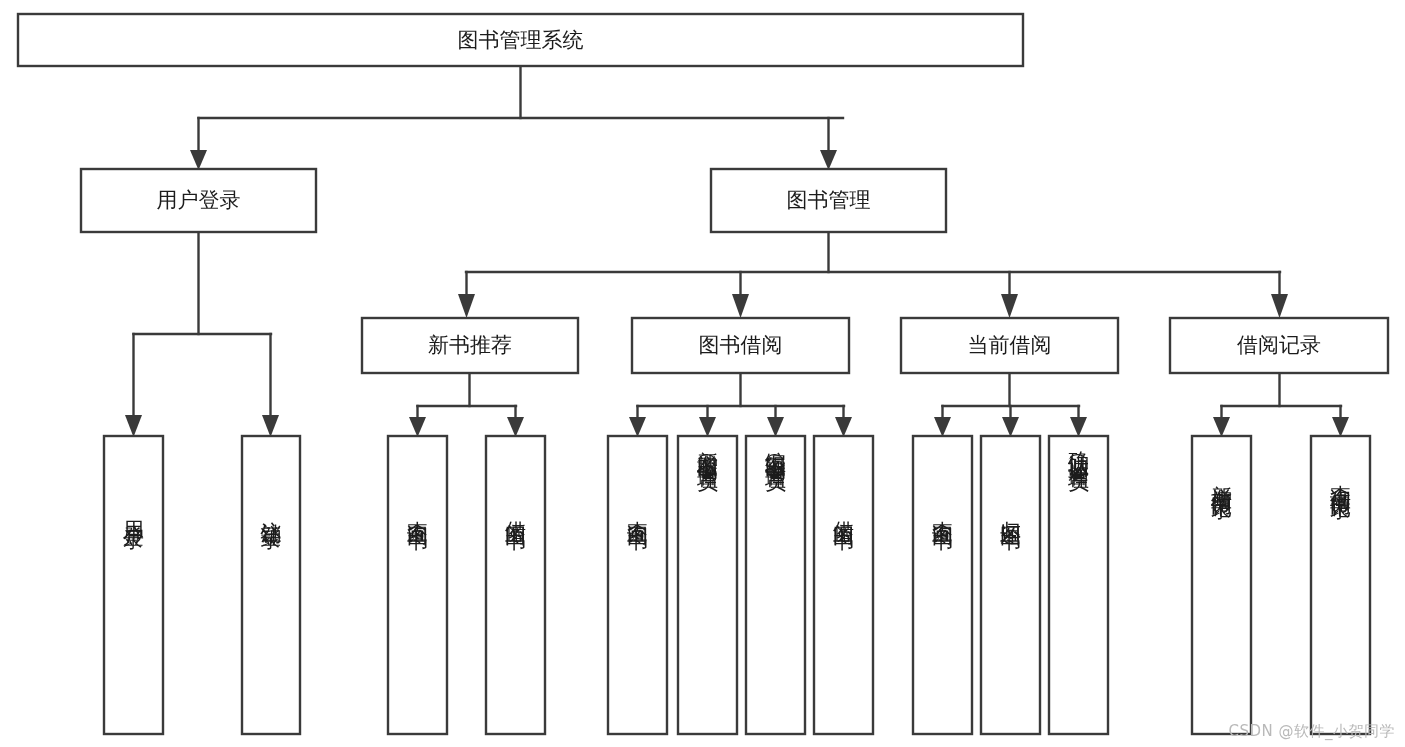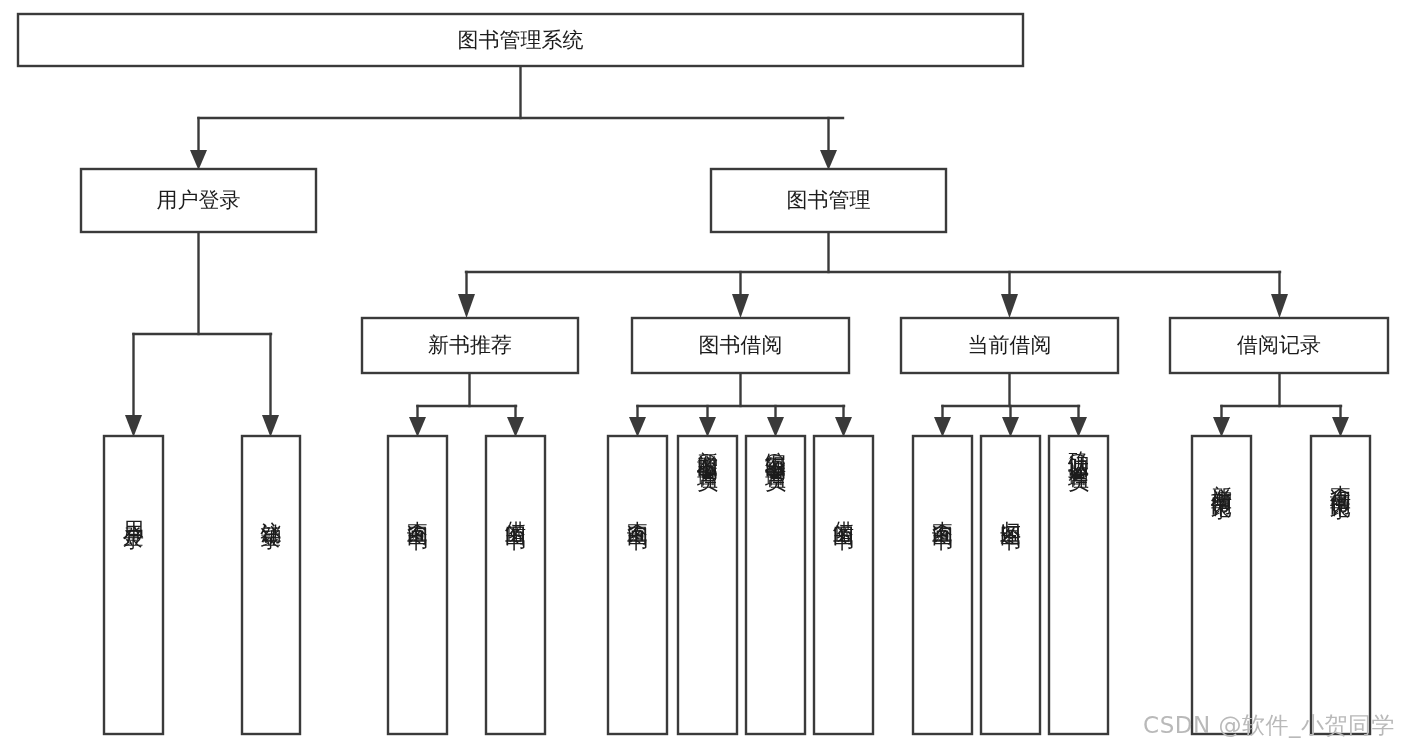--- a/index.html
+++ b/index.html
@@ -57,21 +57,21 @@
     glyph-orientation-vertical: 0deg;
     letter-spacing: 3px;
     text-anchor: middle;
     white-space: pre;
   }
   .watermark-text {
     position: absolute;
     right: 10px;
     bottom: 6px;
     font-family: "DejaVu Sans", "Liberation Sans", sans-serif;
-    font-size: 23px;
+    font-size: 15px;
     color: #b9b9b9;
     letter-spacing: 0.5px;
     white-space: nowrap;
     pointer-events: none;
   }
 </style>
 </head>
 <body>
 
 <div id="diagram-root">

